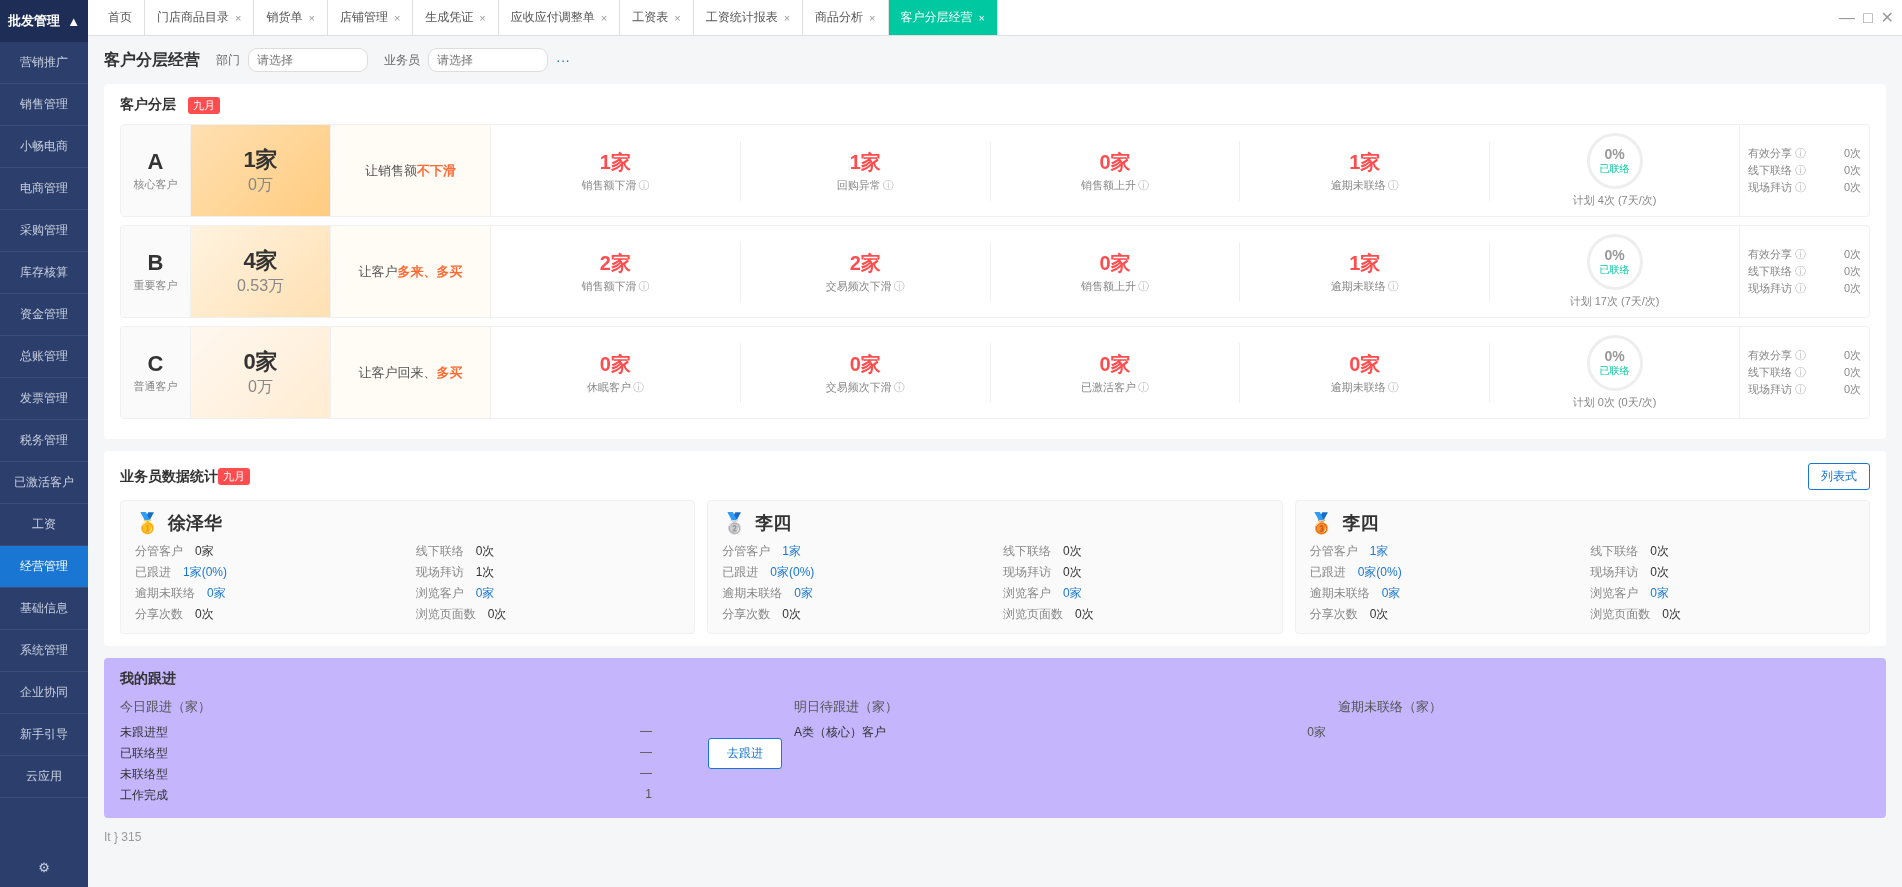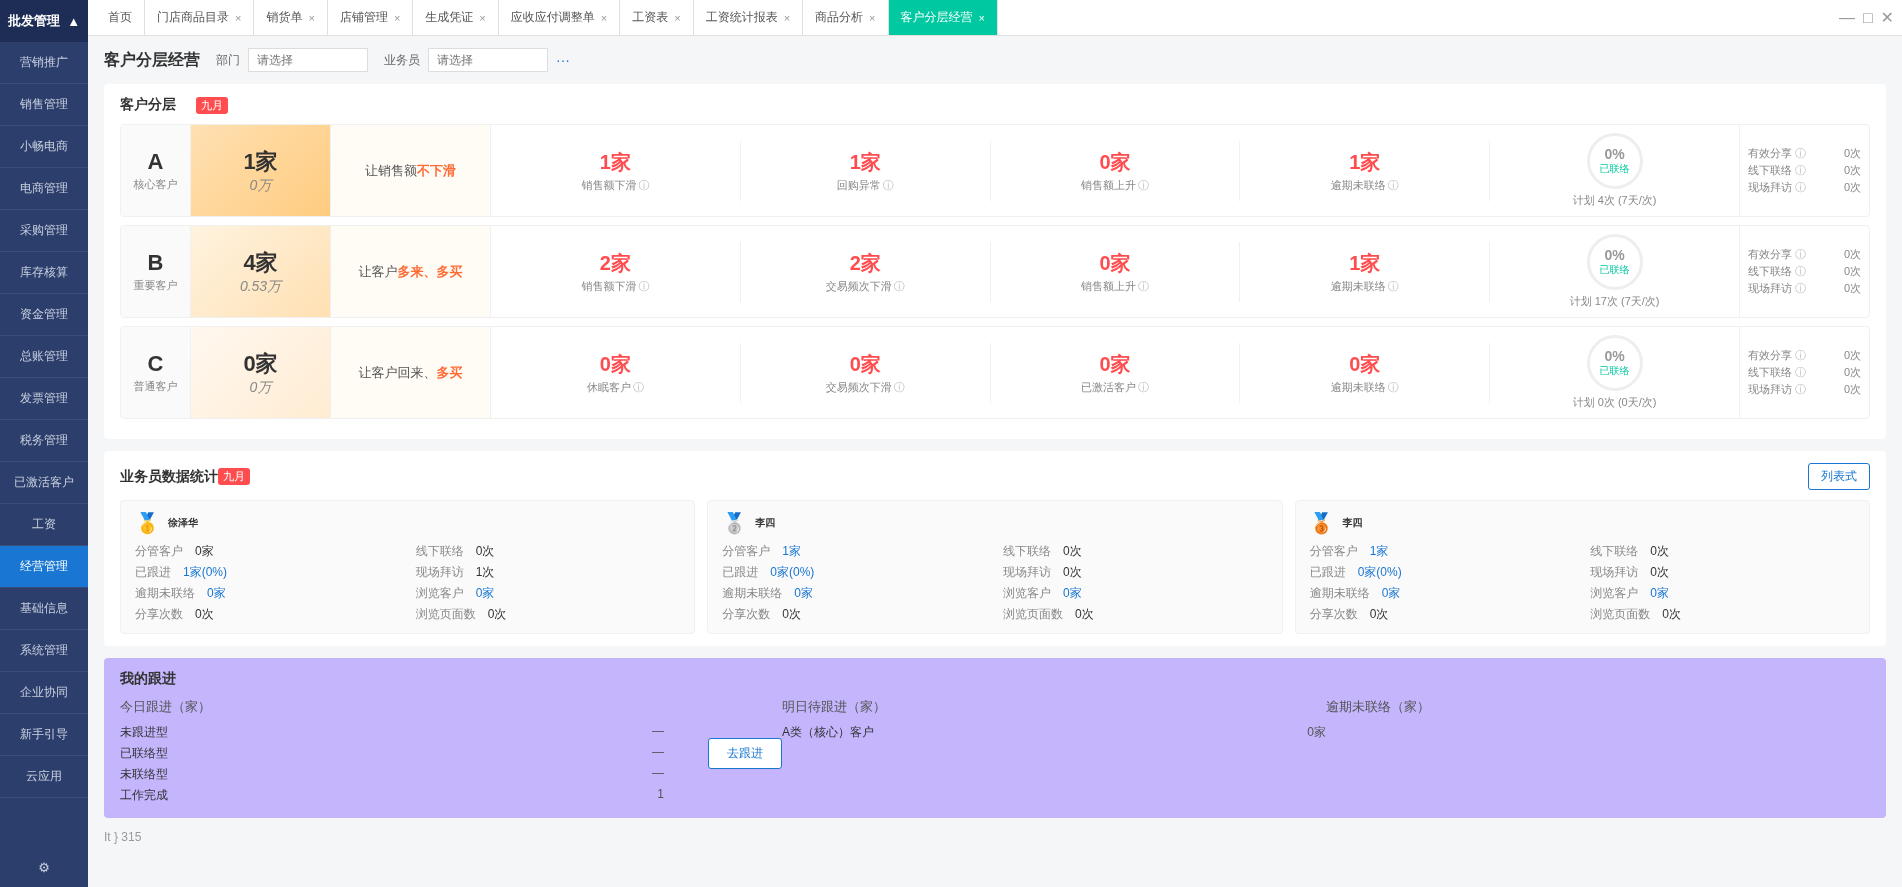--- a/index.html
+++ b/index.html
@@ -115,39 +115,39 @@
       color: #333;
     }
     .filter-group {
       display: flex;
       align-items: center;
       gap: 8px;
     }
     .filter-label { font-size: 12px; color: #666; }
     .filter-select {
       border: 1px solid #ddd;
-      border-radius: 0;
+      border-radius: 9px;
       padding: 4px 8px;
       font-size: 12px;
       color: #999;
       background: #fff;
       width: 120px;
     }
 
     
     .section-card {
       background: #fff;
       border-radius: 4px;
       padding: 12px 16px;
       margin-bottom: 12px;
     }
     .section-header {
       display: flex;
       align-items: center;
-      gap: 20px;
+      gap: 12px;
       margin-bottom: 10px;
     }
     .section-title {
       font-size: 14px;
       font-weight: bold;
       color: #333;
     }
     .month-badge {
       background: #ff4d4f;
       color: #fff;
@@ -187,21 +187,21 @@
       flex-direction: column;
       align-items: center;
       justify-content: center;
       padding: 10px;
       border-right: 1px solid #f0f0f0;
     }
     .tier-count-cell.tier-a { background: linear-gradient(135deg, #ffe0b2 0%, #ffcc80 100%); }
     .tier-count-cell.tier-b { background: linear-gradient(135deg, #fff3e0 0%, #ffe0b2 100%); }
     .tier-count-cell.tier-c { background: linear-gradient(135deg, #fff8f0 0%, #ffecd2 100%); }
     .tier-count-big { font-size: 22px; font-weight: bold; color: #333; }
-    .tier-amount { font-size: 14px; color: #888; font-style: italic; }
+    .tier-amount { font-size: 16px; color: #888; }
     .tier-action-cell {
       width: 160px;
       display: flex;
       align-items: center;
       justify-content: center;
       padding: 10px;
       font-size: 13px;
       border-right: 1px solid #f0f0f0;
       background: #fffbf5;
     }
@@ -282,21 +282,21 @@
       padding: 10px 14px;
       background: #fafafa;
     }
     .agent-name-row {
       display: flex;
       align-items: center;
       gap: 8px;
       margin-bottom: 8px;
     }
     .agent-icon { font-size: 20px; }
-    .agent-name { font-size: 10px; font-weight: bold; color: #333; }
+    .agent-name { font-size: 18px; font-weight: bold; color: #333; }
     .agent-stats-grid {
       display: grid;
       grid-template-columns: repeat(2, 1fr);
       gap: 4px 16px;
       font-size: 12px;
     }
     .agent-stat-row { display: flex; align-items: center; gap: 12px; color: #555; }
     .agent-stat-label { color: #888; white-space: nowrap; }
     .agent-stat-val { color: #1976d2; cursor: pointer; }
     .agent-stat-val.normal { color: #333; }
@@ -304,21 +304,21 @@
     
     .followup-section {
       background: #c4b5fd;
       border-radius: 4px;
       padding: 12px 16px;
       margin-bottom: 12px;
     }
     .followup-grid {
       display: grid;
       grid-template-columns: 1fr auto 1fr 1fr;
-      gap: 0;
+      gap: 12px;
       margin-top: 10px;
     }
     .followup-col { }
     .followup-col-title { font-size: 13px; color: #555; margin-bottom: 6px; }
     .followup-go-btn {
       background: #fff;
       border: 1px solid #1976d2;
       color: #1976d2;
       font-size: 12px;
       padding: 6px 18px;

